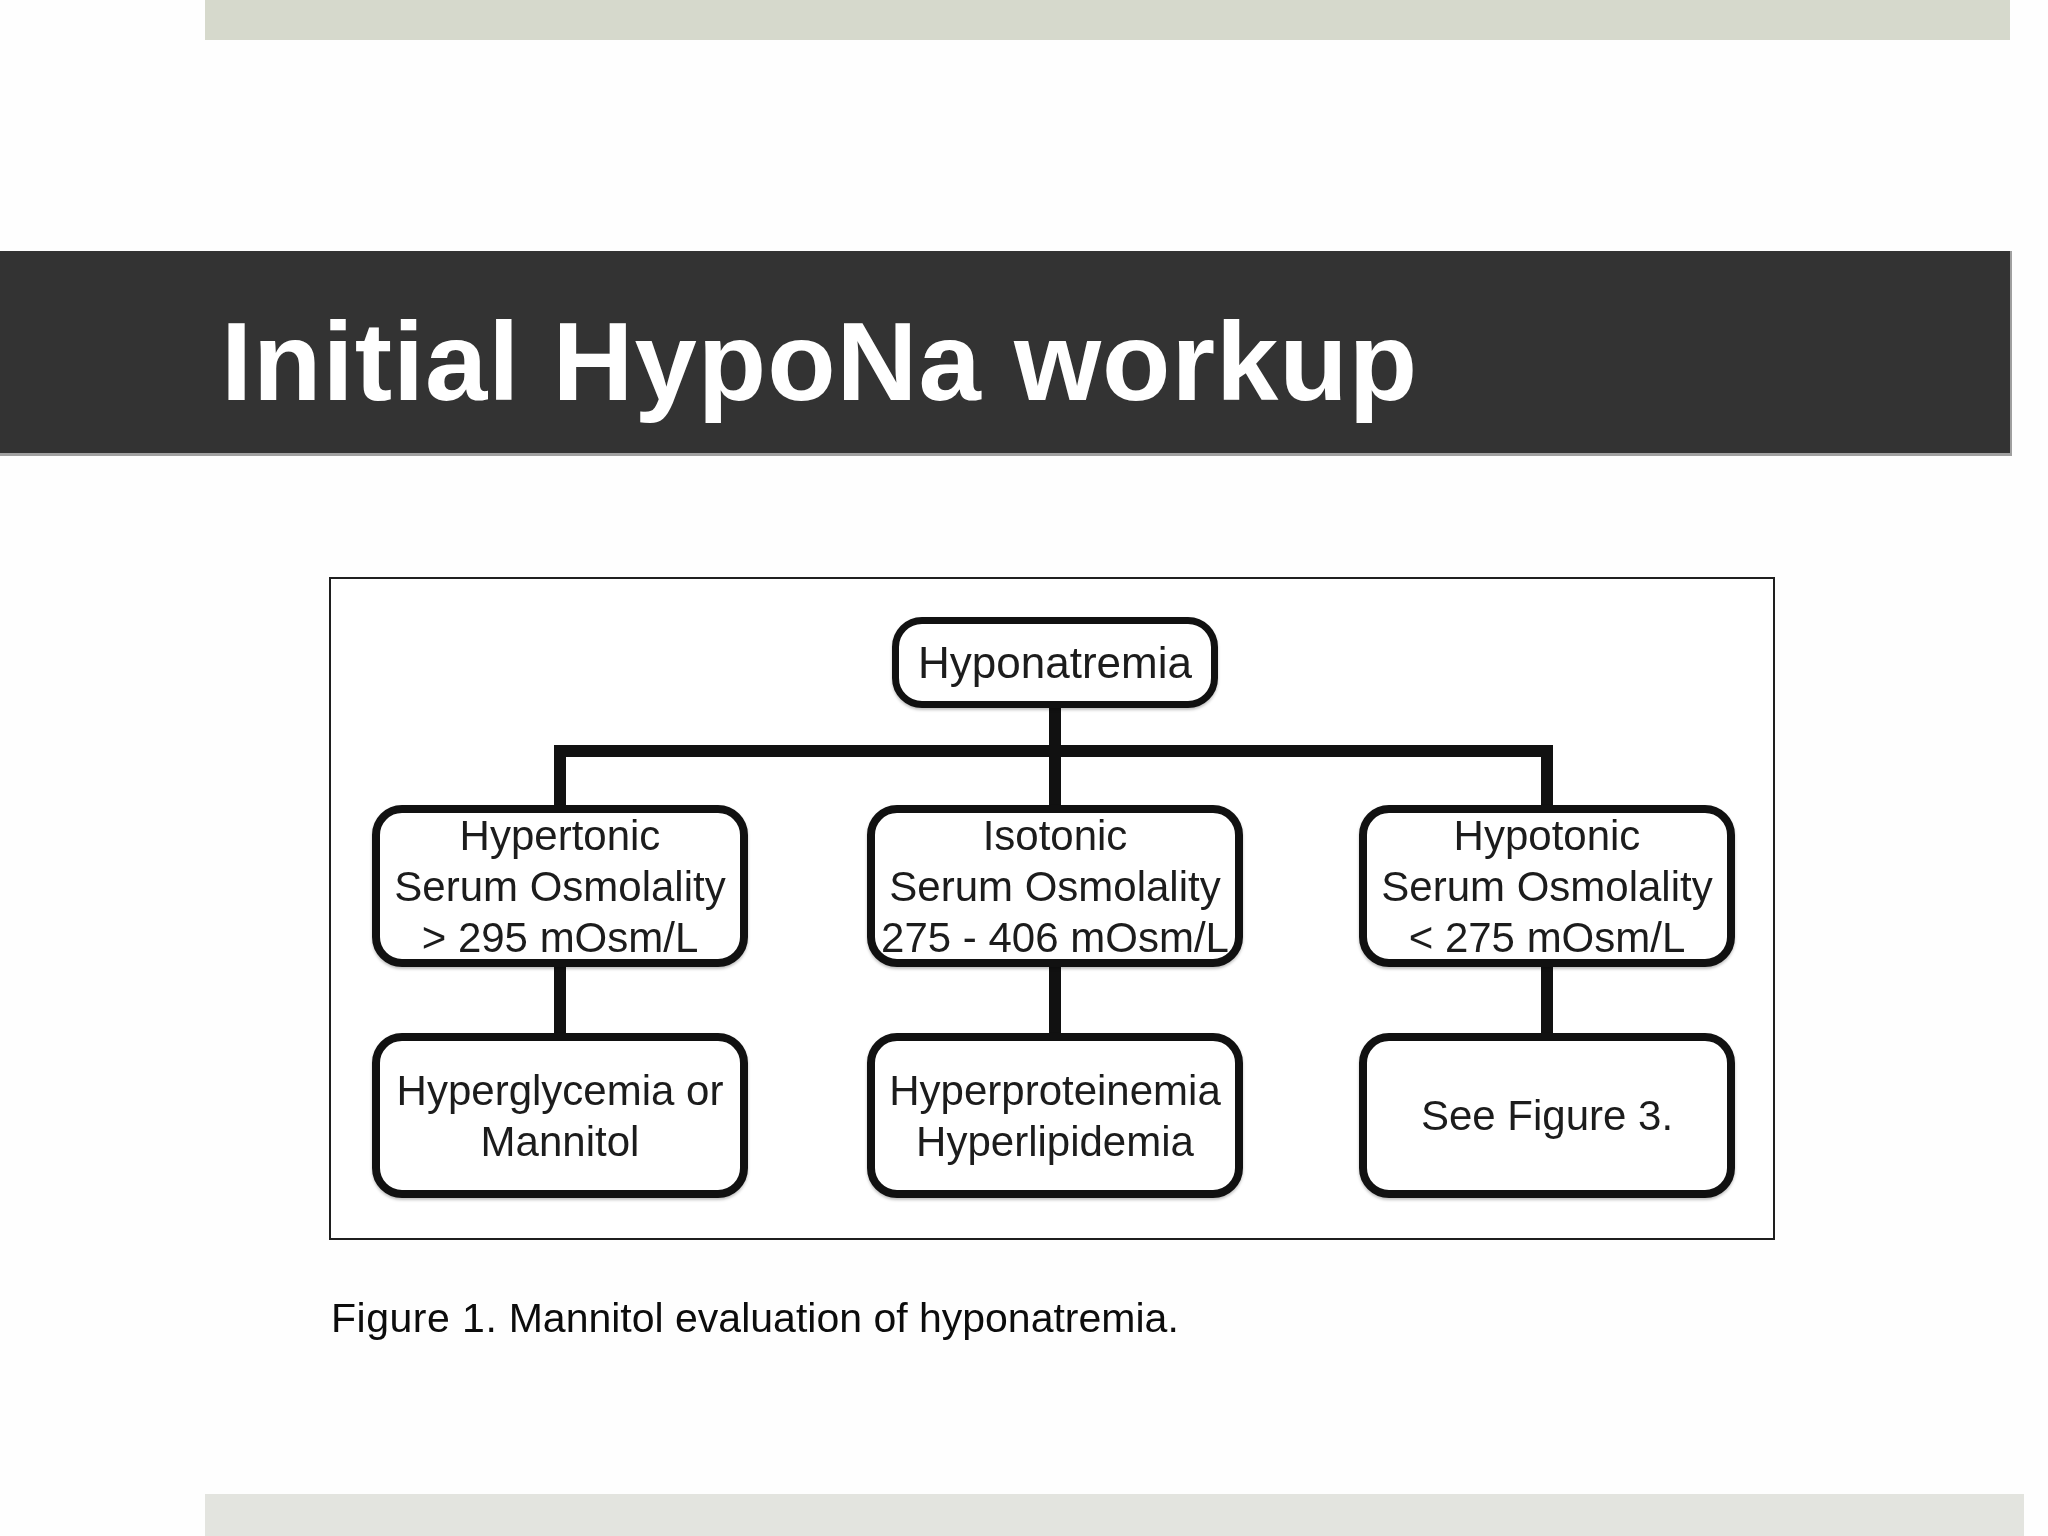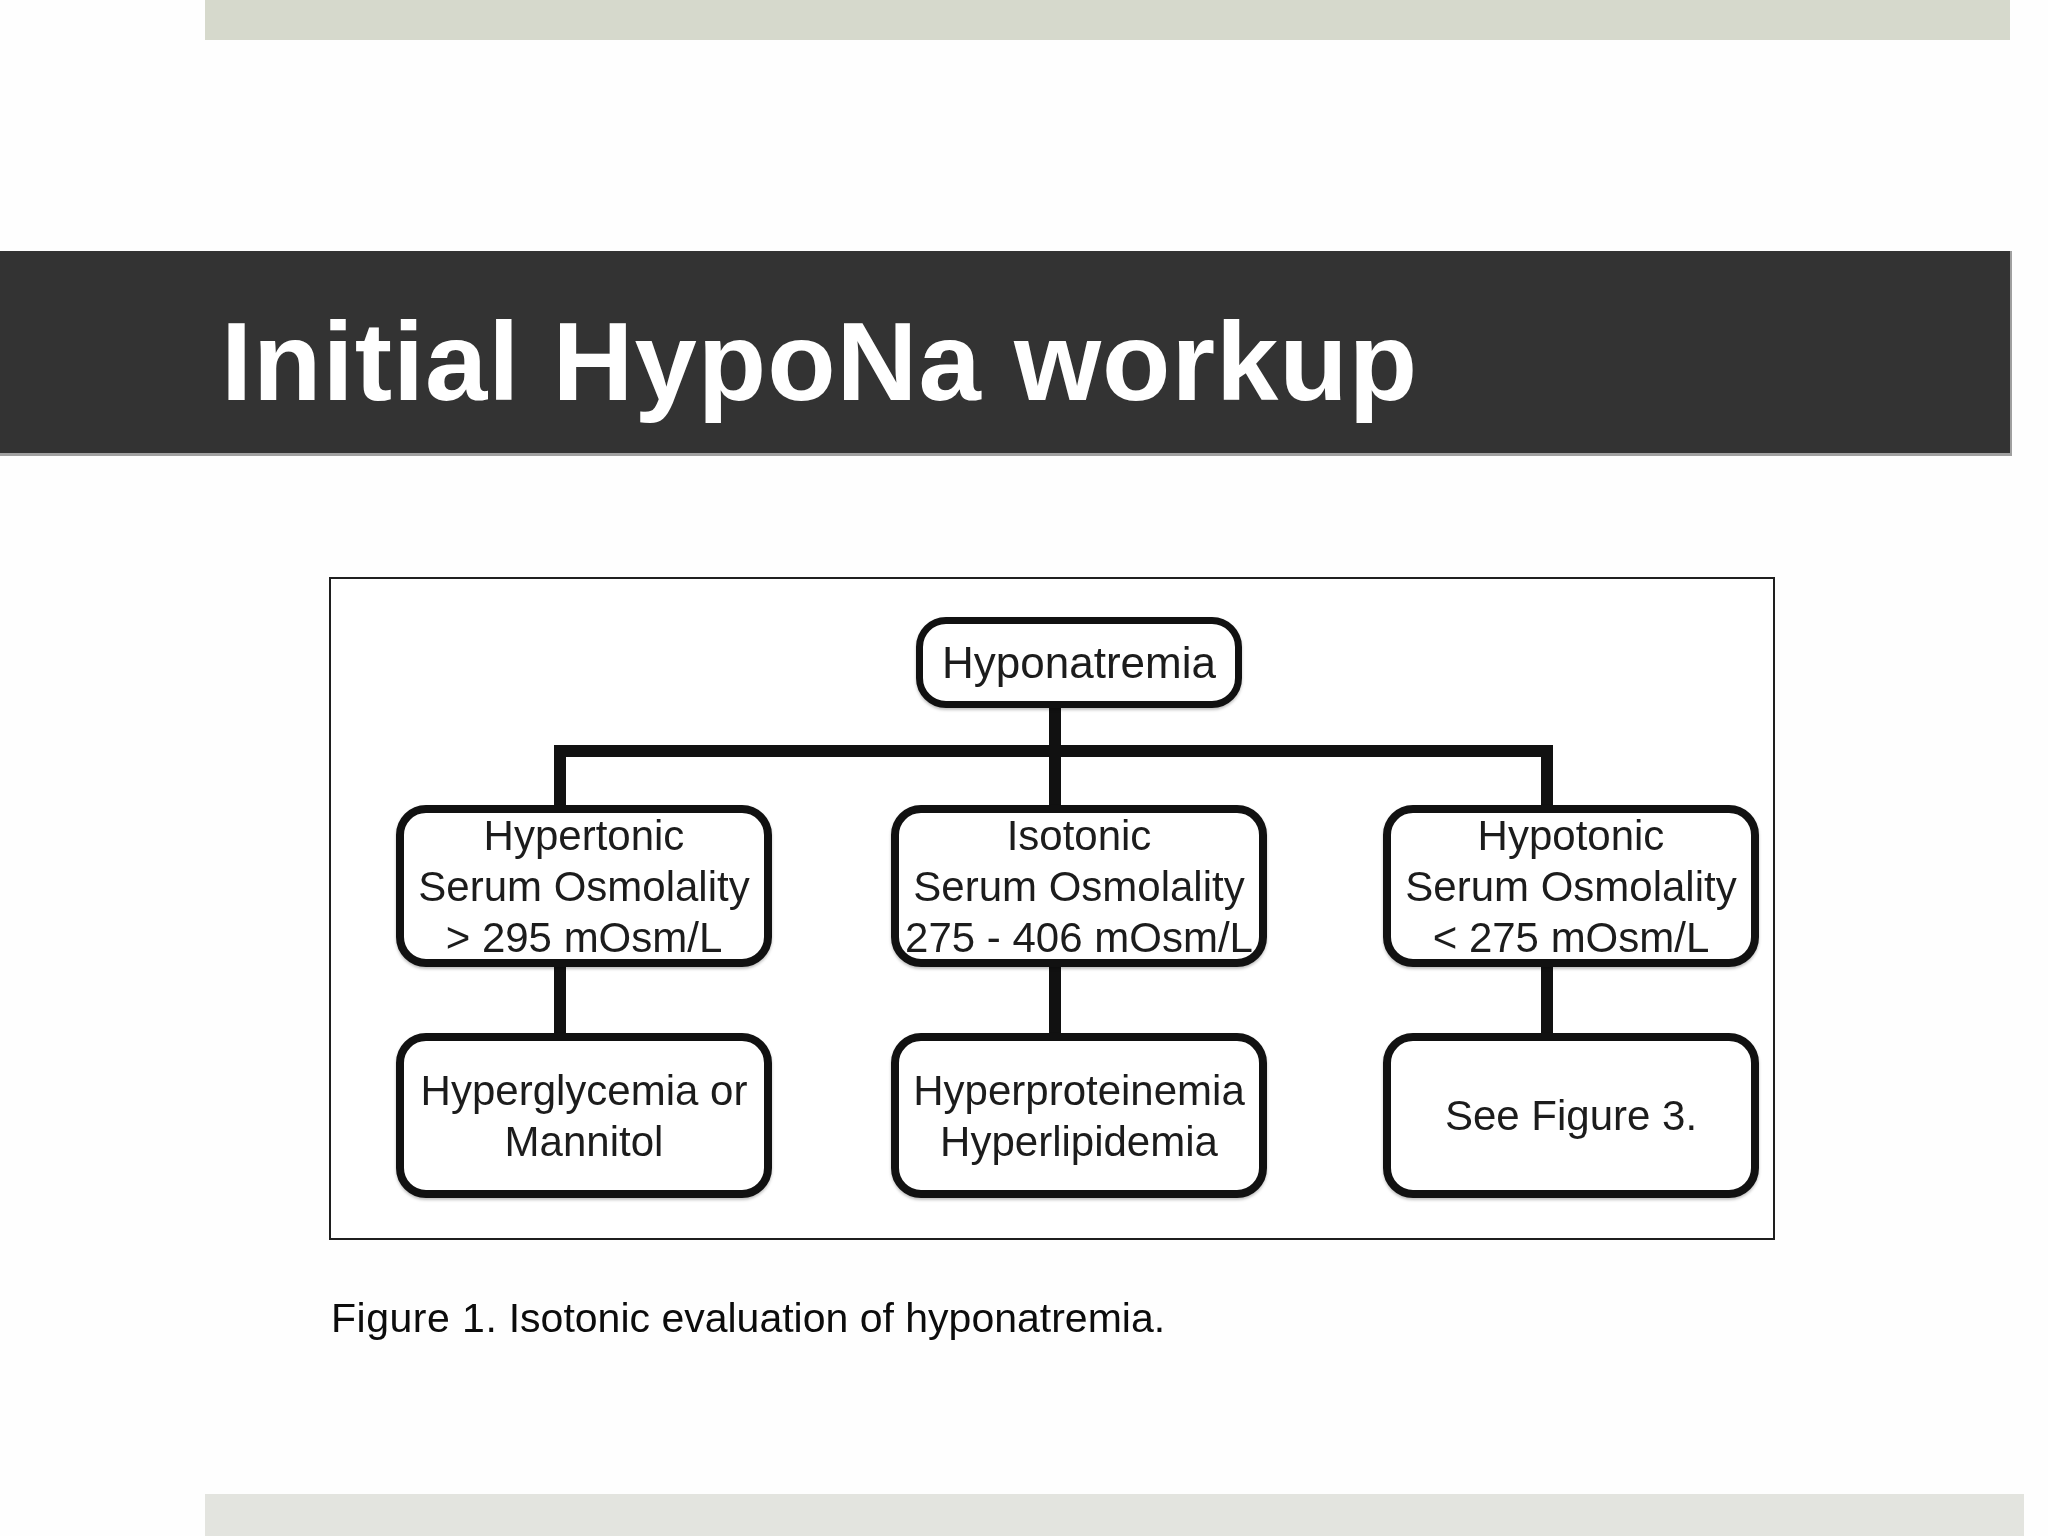--- a/index.html
+++ b/index.html
@@ -69,21 +69,20 @@
     background: #ffffff;
     display: flex;
     align-items: center;
     justify-content: center;
     text-align: center;
     color: #1c1c1c;
     font-size: 42px;
     line-height: 51px;
     white-space: pre-line;
     box-shadow: 0 2px 3px rgba(0,0,0,0.25);
-    margin-left: 24px;
   }
   .node-root {
     left: 561px; top: 38px;
     width: 326px; height: 91px;
     border-width: 7px;
     font-size: 44px;
   }
   .row-condition { top: 226px; height: 162px; }
   .row-result    { top: 454px; height: 165px; }
   .col-left   { left: 41px;   width: 376px; }
@@ -156,18 +155,18 @@
 Hyperlipidemia</div>
 
     <div class="node row-result col-left">Hyperglycemia or
 Mannitol</div>
 
     <div class="node row-result col-right">See Figure 3.</div>
 
   </div>
 
   <div class="figure-caption">
-    <span class="caption-label">Figure 1.</span><span class="caption-text"> Isotonic evaluation of hyponatremia.</span>
+    <span class="caption-label">Figure 1.</span><span class="caption-text"> Mannitol evaluation of hyponatremia.</span>
   </div>
 
   <div class="accent-bar-bottom"></div>
 
 </div>
 
 </body></html>

